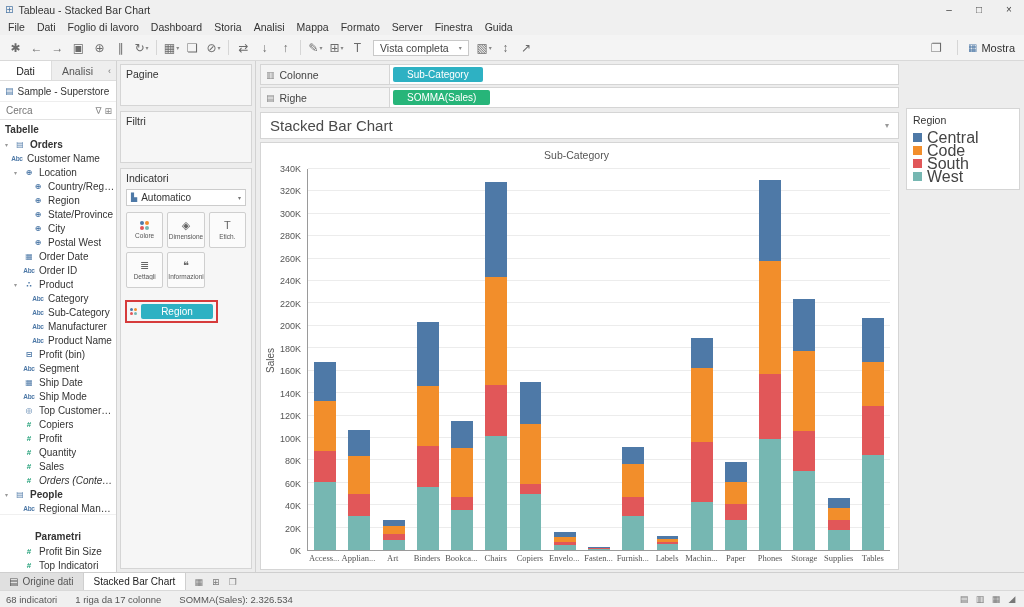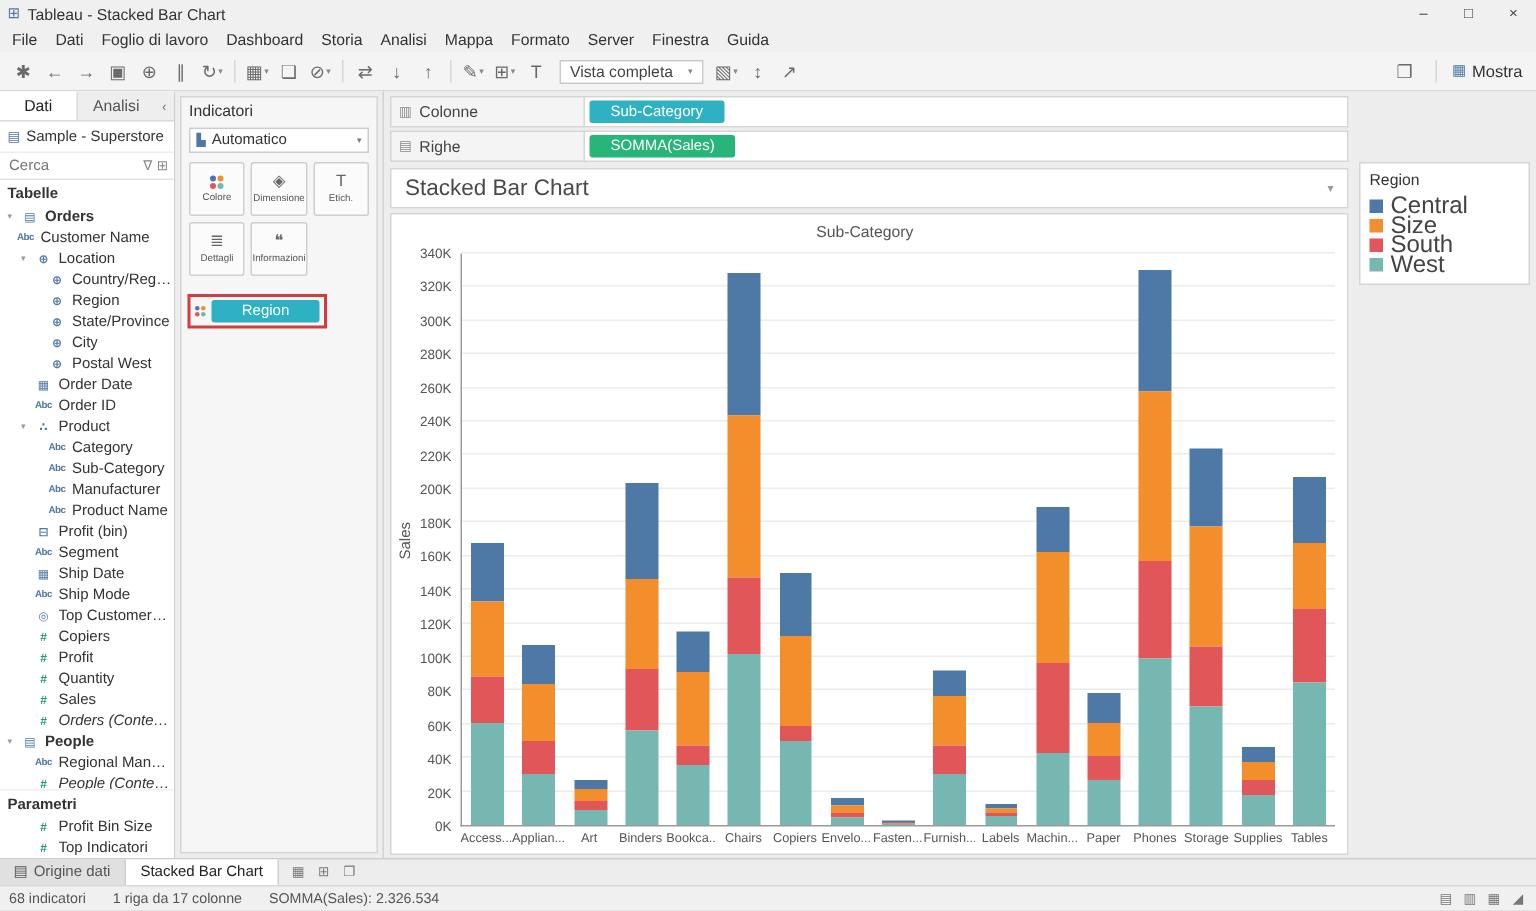--- a/index.html
+++ b/index.html
@@ -41,21 +41,21 @@
   .field-list{flex:1;min-height:0;overflow:hidden;}
   .field-row{height:14px;display:flex;align-items:center;gap:3px;white-space:nowrap;overflow:hidden;}
   .field-row.bold .f-label{font-weight:bold;}
   .field-row.italic .f-label{font-style:italic;}
   .caret{width:7px;flex:0 0 auto;font-size:6px;color:#999;text-align:center;}
   .f-icon{width:14px;flex:0 0 auto;font-size:8px;text-align:center;font-weight:bold;}
   .f-icon.abc{font-size:6.5px;letter-spacing:-0.3px;}
   .f-icon.dimension{color:#4e79a7;}
   .f-icon.measure{color:#1e9e76;}
   .f-label{font-size:10px;color:#333;overflow:hidden;text-overflow:ellipsis;}
-  .params-header{flex:0 0 auto;padding:4px 5px 2px;font-size:10px;font-weight:bold;border-top:1px solid #f0f0f0;}
+  .params-header{flex:0 0 auto;padding:16px 5px 2px;font-size:10px;font-weight:bold;border-top:1px solid #f0f0f0;text-align:center;}
   
   .cards-pane{width:132px;flex:0 0 132px;background:#ededed;border-right:1px solid #d2d2d2;padding:3px 3px 0;display:flex;flex-direction:column;min-height:0;}
   .card{background:#f6f6f6;border:1px solid #d5d5d5;margin-bottom:5px;font-size:10.5px;}
   .card-title{padding:3px 5px;color:#333;}
   .card.pages{height:40px;flex:0 0 auto;}
   .card.filters{height:50px;flex:0 0 auto;}
   .card.marks{flex:1;min-height:0;display:flex;flex-direction:column;margin-bottom:3px;}
   .mark-type-dd{margin:2px 5px;border:1px solid #ccc;background:#fff;display:flex;align-items:center;gap:4px;padding:2px 4px;font-size:10px;}
   .mark-type-ic{color:#4e79a7;font-size:8px;}
   .dd-caret{margin-left:auto;font-size:6px;color:#777;}
@@ -85,21 +85,21 @@
   .y-title{transform:rotate(-90deg);font-size:10px;color:#555;white-space:nowrap;}
   .y-ticks{width:30px;flex:0 0 30px;position:relative;margin-bottom:16px;}
   .y-tick{position:absolute;right:6px;transform:translateY(50%);font-size:9px;color:#555;}
   .plot-col{flex:1;min-width:0;display:flex;flex-direction:column;}
   .plot{flex:1;position:relative;border-left:1px solid #9a9a9a;border-bottom:1px solid #9a9a9a;}
   .gridline{position:absolute;left:0;right:0;height:1px;background:#ececec;}
   .bar-slots{position:absolute;top:0;left:0;right:0;bottom:0;display:flex;}
   .bar-slot{flex:1;position:relative;}
   .bar{position:absolute;bottom:0;left:18%;width:64%;height:100%;display:flex;flex-direction:column-reverse;}
   .seg{width:100%;}
-  .x-labels{height:14px;flex:0 0 14px;display:flex;padding-top:2px;}
+  .x-labels{height:14px;flex:0 0 14px;display:flex;padding-top:2px;font-family:Liberation Serif, serif;}
   .x-label{flex:1;text-align:center;font-size:8.5px;color:#555;white-space:nowrap;overflow:hidden;}
   
   .right-pane{width:114px;flex:0 0 114px;background:#ededed;padding:47px 4px 0 3px;}
   .legend-card{background:#fff;border:1px solid #d5d5d5;padding:5px 6px 6px;}
   .legend-title{font-size:10.5px;margin-bottom:5px;}
   .legend-row{display:flex;align-items:center;gap:5px;height:13px;}
   .swatch{width:9px;height:9px;flex:0 0 auto;}
   .legend-label{font-size:16px;color:#444;}
   
   .sheet-tabs{height:17px;flex:0 0 auto;background:#ededed;border-top:1px solid #cfcfcf;display:flex;align-items:stretch;font-size:10px;}
@@ -354,20 +354,26 @@
           </div>
           <div class="field-row" style="padding-left: 12px;">
             <span class="caret"></span>
             <span class="f-icon measure">#</span>
             <span class="f-label">Top Indicatori</span>
           </div>
         </div>
     </div>
 
     <div class="cards-pane">
+      <div class="card pages">
+        <div class="card-title">Pagine</div>
+      </div>
+      <div class="card filters">
+        <div class="card-title">Filtri</div>
+      </div>
       <div class="card marks">
         <div class="card-title">Indicatori</div>
         <div class="mark-type-dd">
           <span class="mark-type-ic">▙</span>
           <span>Automatico</span>
           <span class="dd-caret">▾</span>
         </div>
         <div class="marks-grid">
             <div class="mark-btn">
               <span class="color-dots">
@@ -641,21 +647,21 @@
     <div class="right-pane">
       <div class="legend-card">
         <div class="legend-title">Region</div>
         <div>
             <div class="legend-row">
               <span class="swatch" style="background: rgb(78, 121, 167);"></span>
               <span class="legend-label">Central</span>
             </div>
             <div class="legend-row">
               <span class="swatch" style="background: rgb(242, 142, 43);"></span>
-              <span class="legend-label">Size</span>
+              <span class="legend-label">Code</span>
             </div>
             <div class="legend-row">
               <span class="swatch" style="background: rgb(225, 87, 89);"></span>
               <span class="legend-label">South</span>
             </div>
             <div class="legend-row">
               <span class="swatch" style="background: rgb(118, 183, 178);"></span>
               <span class="legend-label">West</span>
             </div>
           </div>

